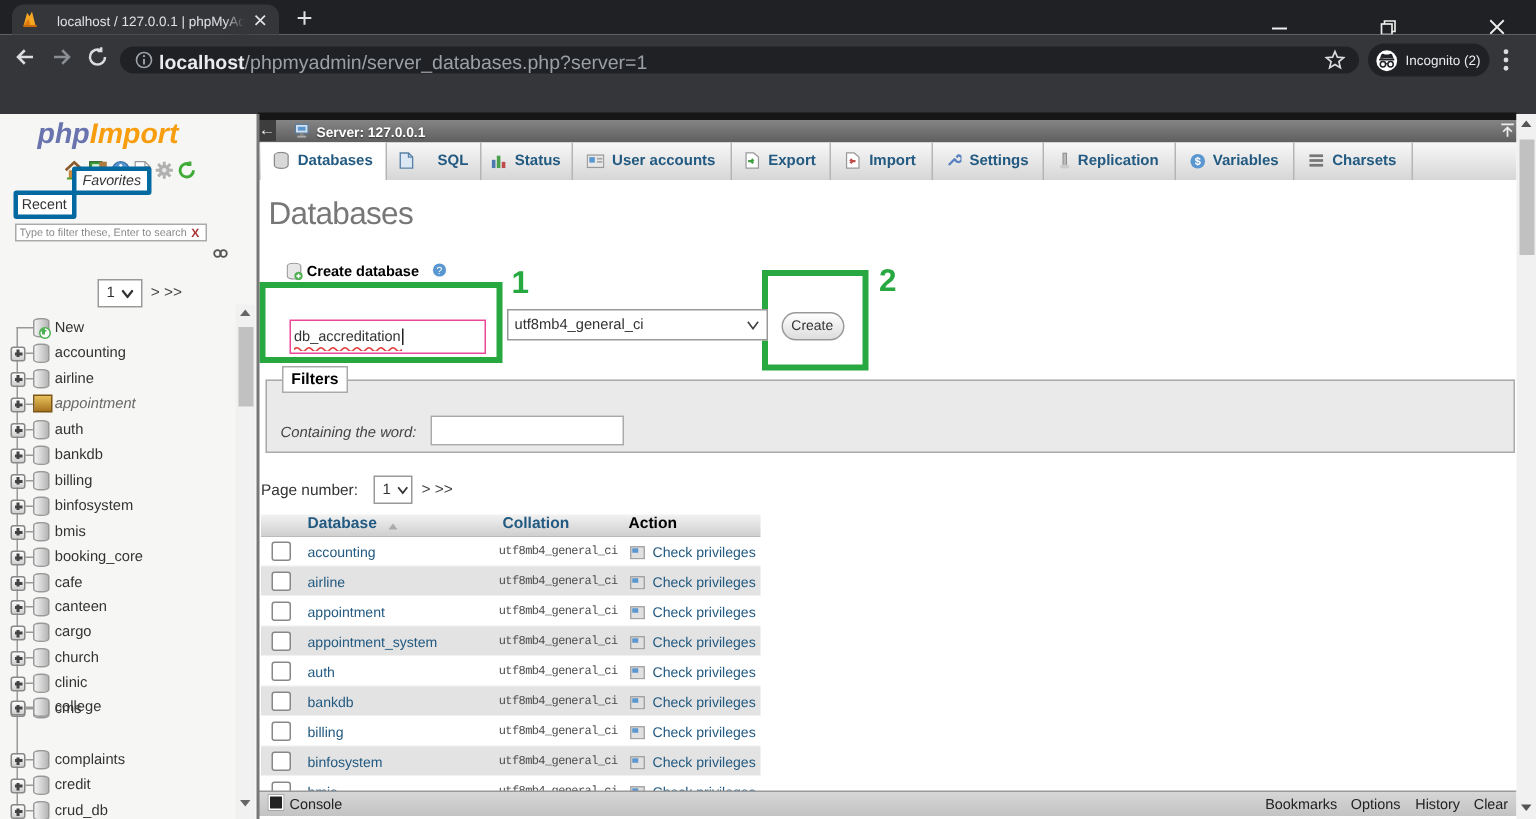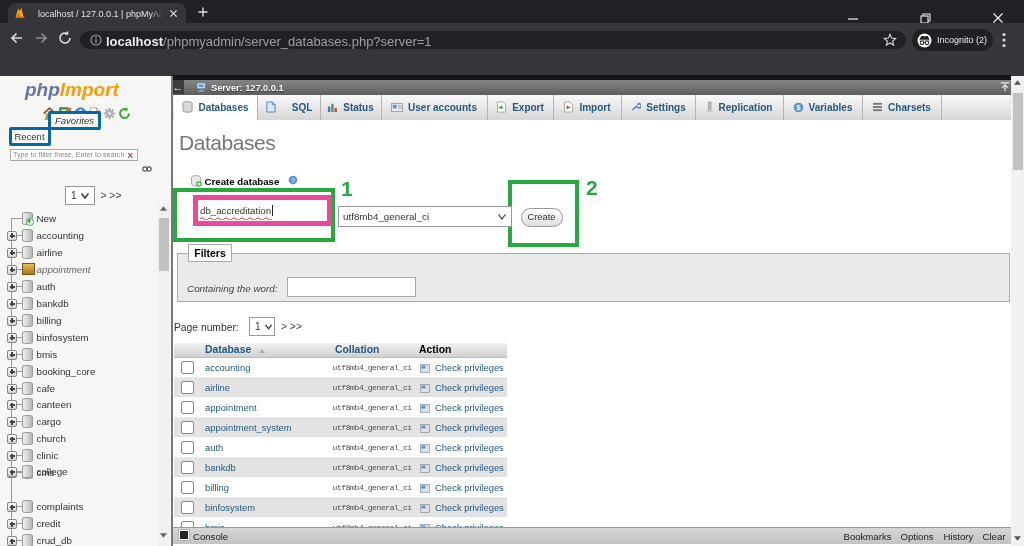--- a/index.html
+++ b/index.html
@@ -34,21 +34,21 @@
   #vline{left:171px;top:0;width:1.5px;height:470px;background:#777;}
   #srvblack{left:0;top:-1px;width:839px;height:4.5px;background:#161616;}
   #srvbar{left:0;top:3.5px;width:839px;height:15px;background:linear-gradient(#858585,#5e5e5e);}
   #tabrow{left:0;top:18.5px;width:839px;height:25.5px;background:linear-gradient(#f8f8f8,#d6d6d6);}
   .ptab{position:absolute;top:0;height:25.5px;display:flex;align-items:center;justify-content:center;gap:5px;border-right:1px solid #b5b5b5;font-size:10px;font-weight:bold;color:#235a81;}
   .ptab.active{background:#fff;}
   h1{position:absolute;left:7px;top:55px;margin:0;font-size:21px;letter-spacing:-0.45px;font-weight:normal;color:#777;}
   .greenbox{position:absolute;border:4.5px solid #28a840;}
   .greenlabel{position:absolute;font-size:21px;font-weight:bold;color:#28a840;}
   input,select{font-family:"Liberation Sans",sans-serif;}
-  #dbinput{left:21px;top:119px;width:129px;height:21px;border:5px solid #ec4899;background:#fff;font-size:9.7px;color:#333;}
+  #dbinput{left:21px;top:137px;width:129px;height:21px;border:1px solid #ec4899;background:#fff;font-size:9.7px;color:#333;}
   #collsel{left:166px;top:130px;width:172px;height:19px;border:1px solid #999;background:#fff;font-size:9.8px;color:#333;}
   #createbtn{left:348.5px;top:131.5px;width:40px;height:17px;border:1px solid #999;border-radius:9.5px;background:linear-gradient(#fff,#ddd);font-size:9.3px;color:#333;text-align:center;line-height:17px;}
   #fieldset{left:4.5px;top:177px;width:831px;height:47px;background:#eaeaea;border:1px solid #aaa;}
   #filterslbl{left:16px;top:168px;width:42px;height:15.5px;background:#fff;border:1px solid #aaa;font-size:10.5px;font-weight:bold;color:#000;text-align:center;line-height:16px;}
   
   .trow{position:absolute;left:2px;width:333px;height:20px;box-sizing:border-box;}
   .trow .cb{position:absolute;left:7px;top:3.5px;width:11px;height:11px;background:#fff;border:1px solid #888;border-radius:2px;}
   .trow .dbn{position:absolute;left:31px;top:4px;font-size:9.4px;color:#235a81;}
   .trow .coll{position:absolute;left:158.5px;top:5.5px;font-size:8px;letter-spacing:-0.4px;font-family:"Liberation Mono",monospace;color:#4d4d4d;}
   .trow .cp{position:absolute;left:261px;top:4px;font-size:9.4px;color:#235a81;}

